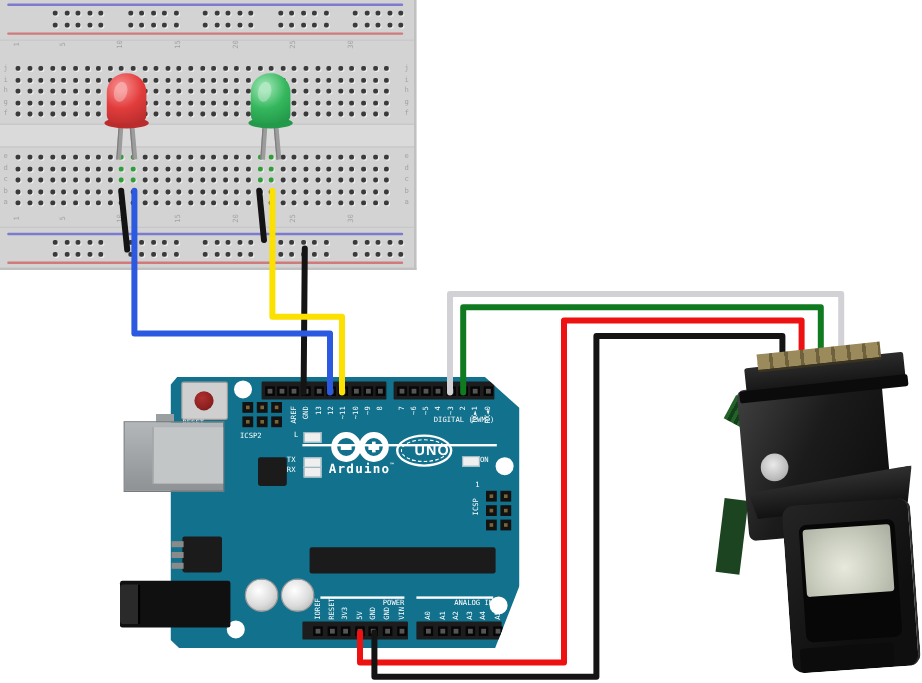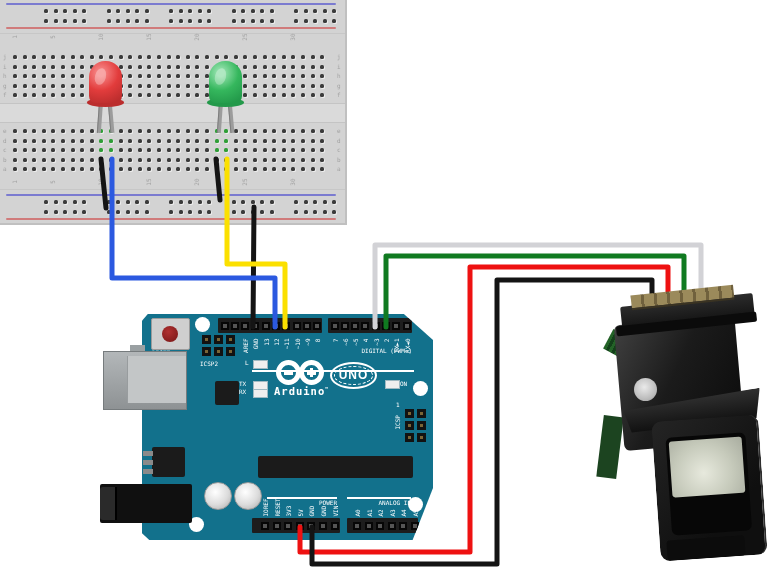--- a/index.html
+++ b/index.html
@@ -37,21 +37,21 @@
   .icsp-pin{position:absolute;width:9px;height:9px;background:#121212;}
   .icsp-pin i{position:absolute;left:3px;top:3px;width:3px;height:3px;background:#7a6536;display:block;}
   #reset-btn{position:absolute;left:9px;top:4px;width:37px;height:30px;background:#cfcfcf;
              border:1px solid #9b9b9b;border-radius:2px;}
   #reset-btn b{position:absolute;left:10px;top:7px;width:16px;height:16px;border-radius:50%;
                background:radial-gradient(circle at 40% 35%,#b03030,#841c1c 75%);display:block;}
   .ring{position:absolute;width:15px;height:15px;border:5.5px solid #fff;border-radius:50%;}
   .ring .h{position:absolute;left:3px;top:6px;width:9px;height:3.5px;background:#fff;}
   .ring .v{position:absolute;left:5.8px;top:3px;width:3.5px;height:9px;background:#fff;}
   #uno-oval{position:absolute;left:188px;top:48px;width:47px;height:27px;border:2.5px solid #fff;
-            border-radius:50%;box-sizing:border-box;text-align:center;}
+            border-radius:50%;box-sizing:border-box;text-align:right;}
   #uno-oval em{position:absolute;left:2px;top:2px;right:2px;bottom:2px;border:1px dashed #fff;
                border-radius:50%;display:block;}
   #uno-text{position:relative;color:#fff;font-family:"Liberation Sans",sans-serif;font-weight:bold;
             font-size:12px;line-height:22px;letter-spacing:1px;}
   #brand{position:absolute;left:132px;top:71px;color:#fff;font-weight:bold;font-size:10.5px;letter-spacing:1px;}
   #brand sup{font-size:5px;}
   .chip{position:absolute;background:#1b1b1b;border-radius:2px;}
   .cap{position:absolute;width:26px;height:26px;border-radius:50%;border:1px solid #9a9a9a;
        background:radial-gradient(circle at 40% 35%,#ffffff,#dcdcdc 55%,#aaaaaa);}
   

